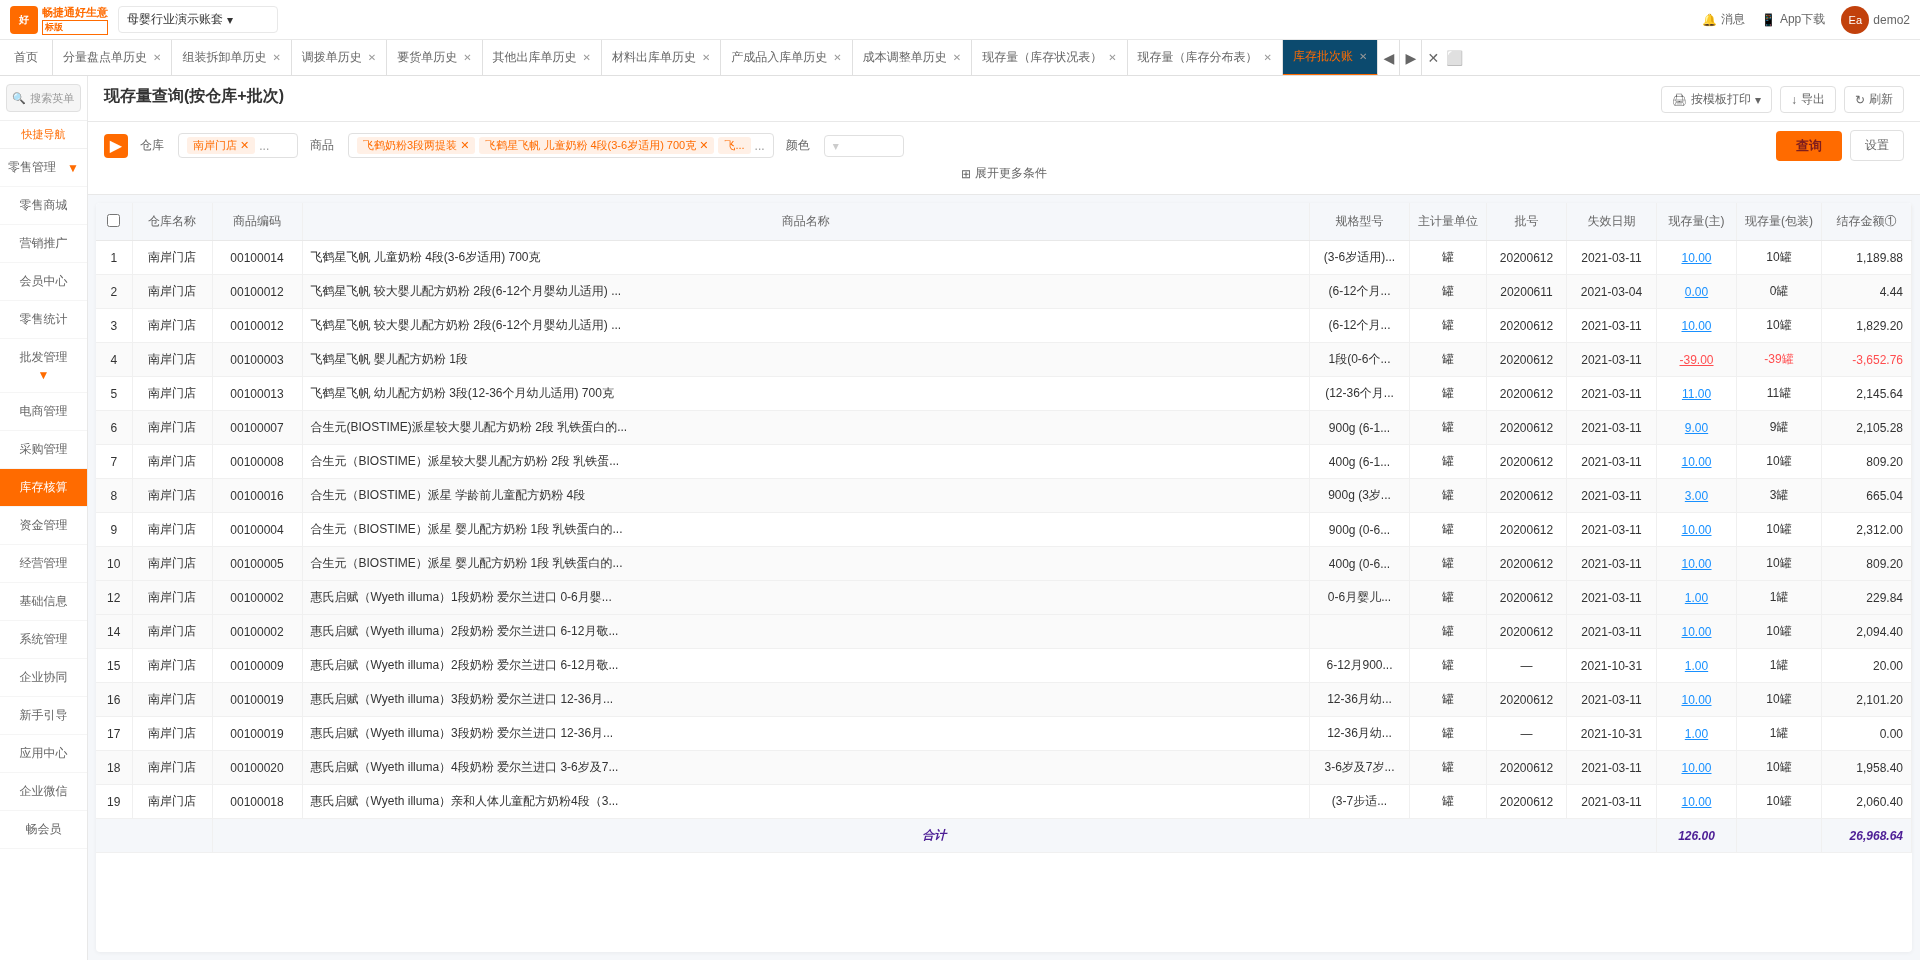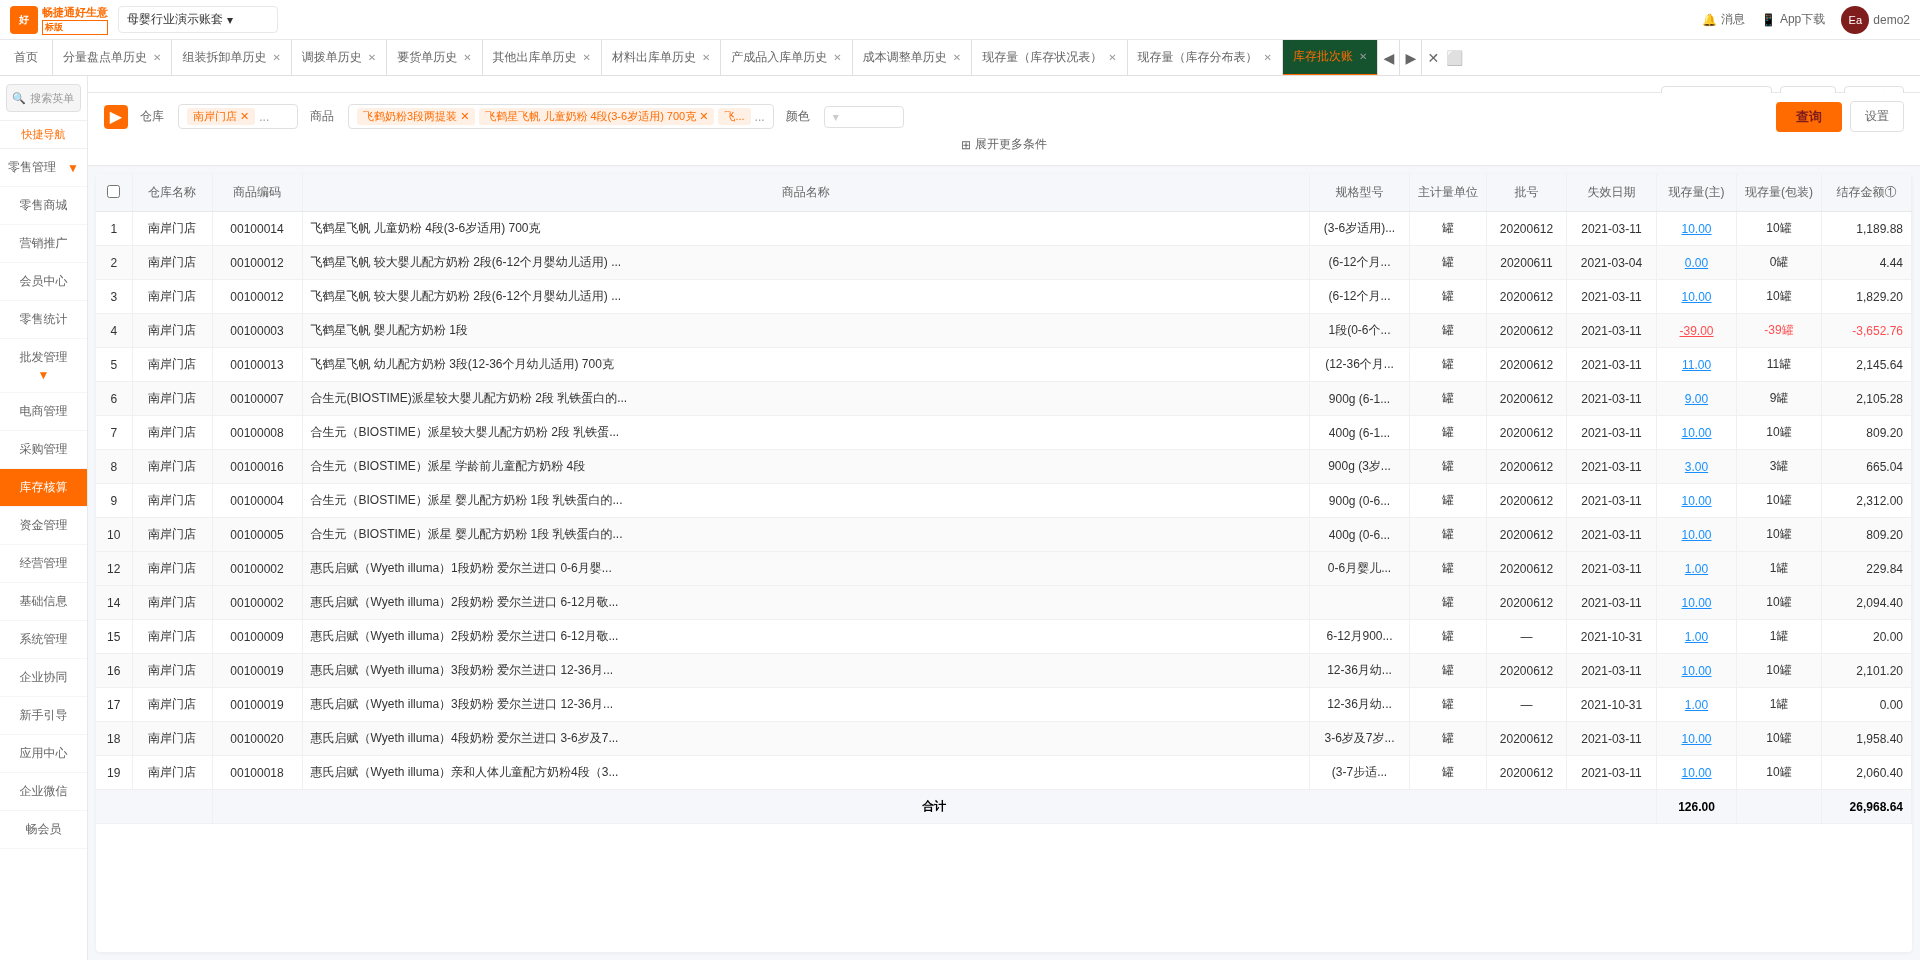--- a/index.html
+++ b/index.html
@@ -8,30 +8,30 @@
     
     .top-bar {
       display: flex; align-items: center; background: #fff; height: 40px;
       border-bottom: 1px solid #e8e8e8; padding: 0 10px; gap: 10px;
     }
     .logo { display: flex; align-items: center; gap: 4px; color: #ff6b00; font-weight: bold; font-size: 13px; min-width: 80px; }
     .logo-icon { width: 28px; height: 28px; background: #ff6b00; border-radius: 4px; display: flex; align-items: center; justify-content: center; color: #fff; font-size: 10px; }
     .top-dropdown { display: flex; align-items: center; gap: 4px; color: #333; font-size: 12px; cursor: pointer; min-width: 160px; padding: 4px 8px; border: 1px solid #e8e8e8; border-radius: 4px; }
     .top-right { margin-left: auto; display: flex; align-items: center; gap: 16px; font-size: 12px; color: #666; }
     .top-right-item { display: flex; align-items: center; gap: 4px; cursor: pointer; }
-    .avatar { width: 28px; height: 28px; border-radius: 50%; background: #7f1d1d; color: #fff; display: flex; align-items: center; justify-content: center; font-size: 11px; }
+    .avatar { width: 28px; height: 28px; border-radius: 50%; background: #c2410c; color: #fff; display: flex; align-items: center; justify-content: center; font-size: 11px; }
 
     
     .tab-bar {
       display: flex; align-items: center; background: #fff; border-bottom: 1px solid #e0e0e0;
       padding: 0 0 0 0; overflow: hidden; height: 36px;
     }
     .tab-home { padding: 0 14px; height: 36px; display: flex; align-items: center; color: #666; font-size: 12px; cursor: pointer; border-right: 1px solid #e0e0e0; white-space: nowrap; }
     .tab-item { padding: 0 10px; height: 36px; display: flex; align-items: center; color: #666; font-size: 12px; cursor: pointer; border-right: 1px solid #e0e0e0; white-space: nowrap; gap: 4px; }
-    .tab-item.active { color: #ff6b00; border-bottom: 2px solid #ff6b00; background: #14532d; }
+    .tab-item.active { color: #ff6b00; border-bottom: 2px solid #ff6b00; background: #0c4a6e; }
     .tab-close { font-size: 10px; color: #999; margin-left: 2px; }
     .tab-nav-btn { width: 22px; height: 36px; display: flex; align-items: center; justify-content: center; cursor: pointer; color: #666; border-right: 1px solid #e0e0e0; font-size: 14px; }
     .tab-close-btn { width: 22px; height: 36px; display: flex; align-items: center; justify-content: center; cursor: pointer; color: #666; font-size: 14px; }
     .tab-max-btn { width: 22px; height: 36px; display: flex; align-items: center; justify-content: center; cursor: pointer; color: #666; font-size: 14px; }
 
     
     .main-layout { display: flex; height: calc(100vh - 76px); }
 
     
     .sidebar { width: 88px; background: #fff; border-right: 1px solid #e8e8e8; display: flex; flex-direction: column; overflow-y: auto; }
@@ -69,21 +69,21 @@
     .expand-row { display: flex; justify-content: center; padding: 4px 0; }
     .filter-actions { display: flex; gap: 8px; align-items: center; margin-left: auto; }
 
     
     .table-area { flex: 1; overflow: auto; padding: 0; background: #fff; margin: 8px; border-radius: 4px; box-shadow: 0 1px 4px rgba(0,0,0,0.05); }
     .data-table { width: 100%; border-collapse: collapse; font-size: 12px; }
     .data-table th { background: #f5f7fa; color: #666; font-weight: 500; padding: 10px 8px; text-align: center; border-bottom: 1px solid #e8e8e8; border-right: 1px solid #f0f0f0; white-space: nowrap; position: sticky; top: 0; z-index: 1; }
     .data-table td { padding: 8px 8px; text-align: center; border-bottom: 1px solid #f0f0f0; border-right: 1px solid #f0f0f0; color: #333; }
     .data-table .row-odd td { background: #fff; }
     .data-table .row-even td { background: #fafafa; }
-    .data-table .footer-row td { background: #f5f7fa; font-weight: bold; color: #000000; }
+    .data-table .footer-row td { background: #f5f7fa; font-weight: bold; color: #4c1d95; font-style: italic; }
     .qty-link { color: #1890ff; text-decoration: underline; cursor: pointer; }
     .qty-negative { color: #ff4d4f; }
     .qty-negative-link { color: #ff4d4f; text-decoration: underline; cursor: pointer; }
     .col-checkbox { width: 30px; }
     .col-num { width: 36px; }
     .col-warehouse { width: 80px; }
     .col-code { width: 90px; }
     .col-name { min-width: 240px; text-align: left; }
     .col-spec { width: 100px; }
     .col-unit { width: 70px; }
@@ -252,20 +252,21 @@
         <span>企业微信</span>
       </div>
     <div class="sidebar-item">
         <span>畅会员</span>
       </div>
   </div>
 
   <div class="content-area">
 
     <div class="page-header" style="position:relative;">
+      <div class="page-title">现存量查询(按仓库+批次)</div>
       <div class="top-right-actions">
         <button class="btn-print">
           <span>🖨</span>
           <span>按模板打印</span>
           <span>▾</span>
         </button>
         <button class="btn-export">
           <span>↓</span>
           <span>导出</span>
         </button>

